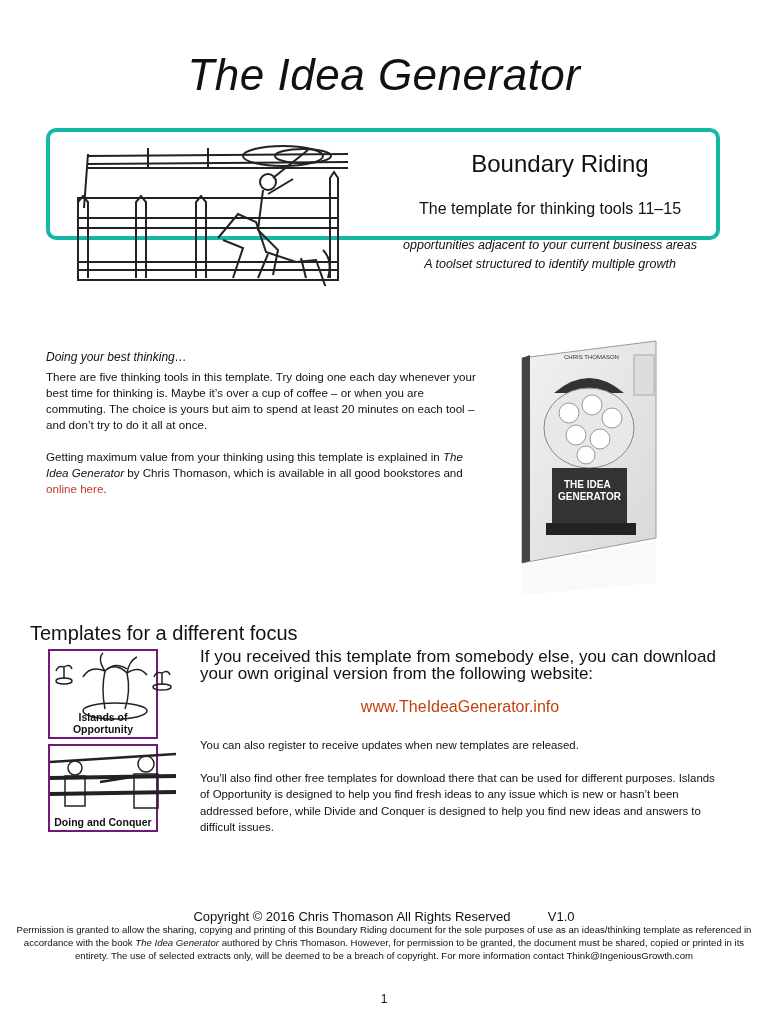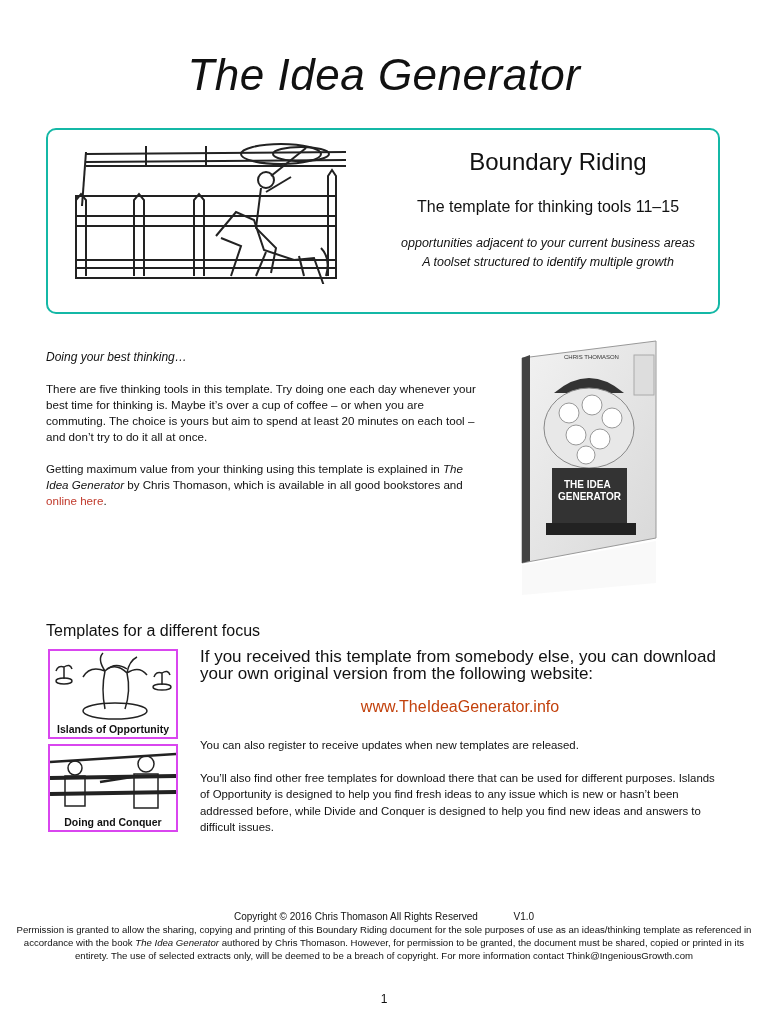--- a/index.html
+++ b/index.html
@@ -1,38 +1,38 @@
 <!DOCTYPE html>
 <html><head>
 <meta charset="utf-8">
 <style>
   html, body { margin:0; padding:0; background:#ffffff; }
   body { width:768px; height:1024px; position:relative; overflow:hidden; font-family:"Liberation Sans", sans-serif; color:#111; }
   .title { position:absolute; left:0; width:768px; top:50px; text-align:center; font-size:44px; font-style:italic; font-family:"Liberation Sans", sans-serif; letter-spacing:0.5px; }
-  .header-box { position:absolute; left:46px; top:128px; width:674px; height:186px; border:2px solid #14b8a6; border-radius:10px; box-sizing:border-box; }
+  .header-box { position:absolute; left:46px; top:128px; width:674px; height:112px; border:4px solid #14b8a6; border-radius:10px; box-sizing:border-box; }
   .header-illus { position:absolute; left:18px; top:6px; width:310px; height:148px; }
   .hb-title { position:absolute; left:360px; top:18px; width:300px; text-align:center; font-size:24px; }
   .hb-sub { position:absolute; left:330px; top:68px; width:340px; text-align:center; font-size:16px; }
   .hb-desc { position:absolute; left:330px; top:104px; width:340px; text-align:center; font-size:12.5px; font-style:italic; line-height:19px; }
   .intro { position:absolute; left:46px; top:349px; width:430px; font-size:11.6px; line-height:16px; }
   .intro h3 { margin:0; font-size:12px; font-weight:normal; font-style:italic; }
-  .intro p { margin:16px 0 16px 0; }
+  .intro p { margin:4px 0 16px 0; }
   .red { color:#c0392b; }
   .book { position:absolute; left:514px; top:333px; width:150px; height:265px; }
-  .section-title { position:absolute; left:46px; top:622px; font-size:16px; }
-  .thumb { position:absolute; left:48px; width:130px; border:2px solid #d946ef; box-sizing:border-box; background:#fff; }
+  .section-title { position:absolute; left:30px; top:622px; font-size:20px; }
+  .thumb { position:absolute; left:48px; width:110px; border:2px solid #701a75; box-sizing:border-box; background:#fff; }
   .thumb .cap { position:absolute; bottom:2px; left:0; width:100%; text-align:center; font-size:10.5px; font-weight:bold; }
   .thumb svg { position:absolute; left:0; top:0; }
   .body2 { position:absolute; left:200px; top:649px; width:520px; font-size:17px; line-height:16.5px; }
   .body2 p { margin:0; }
   .url { position:absolute; left:200px; top:698px; width:520px; text-align:center; font-size:16px; color:#c2410c; }
   .body3 { position:absolute; left:200px; top:737px; width:520px; font-size:11.4px; line-height:16.5px; }
   .body3 p { margin:0 0 16px 0; }
   .footer { position:absolute; left:10px; top:910px; width:748px; text-align:center; font-size:9.6px; line-height:13px; }
-  .footer .copy { font-size:10px; }
+  .footer .copy { font-size:13px; }
   .pagenum { position:absolute; left:0; width:768px; top:992px; text-align:center; font-size:12px; }
 </style>
 </head>
 <body>
 
 <div class="title">The Idea Generator</div>
 
 <div class="header-box">
   <svg class="header-illus" viewBox="0 0 310 148" width="310" height="148">
     <g stroke="#222" stroke-width="2" fill="none">

